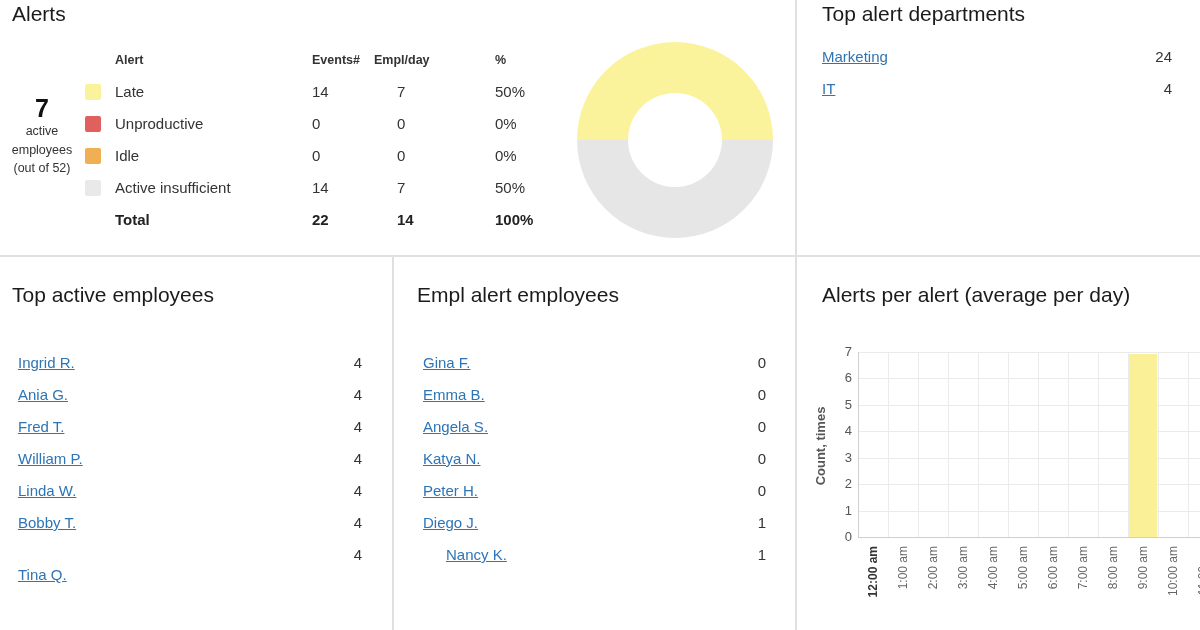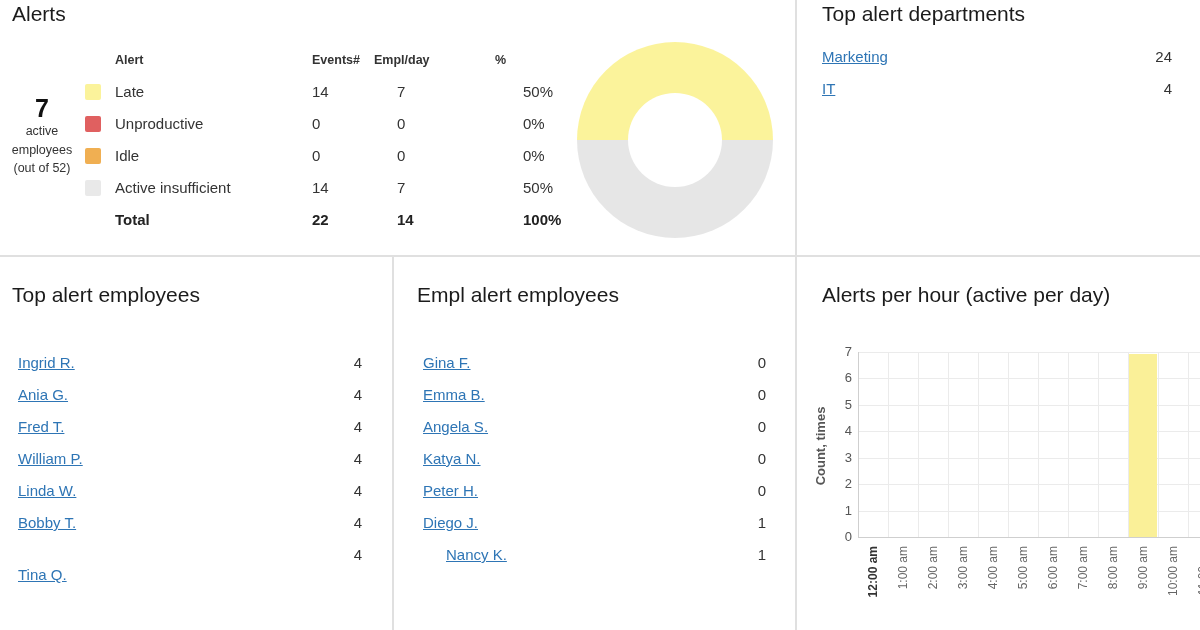--- a/index.html
+++ b/index.html
@@ -16,21 +16,21 @@
   #summary .small { font-size:12.5px; color:#333; line-height:18.5px; }
 
   
   .th { position:absolute; font-size:12.5px; font-weight:bold; color:#333; top:53px; white-space:nowrap; }
   .trow { position:absolute; height:20px; width:560px; }
   .swatch { position:absolute; left:85px; top:1px; width:16px; height:16px; border-radius:2px; }
   .tcell { position:absolute; font-size:15px; color:#333; white-space:nowrap; }
   .c-label { left:115px; }
   .c-events { left:312px; }
   .c-empl { left:397px; }
-  .c-pct { left:495px;margin-left:28px; }
+  .c-pct { left:495px; }
   .trow.total .tcell { font-weight:bold; color:#222; }
 
   
   #donut { position:absolute; left:577px; top:42px; width:196px; height:196px; border-radius:50%; }
   #donut .hole { position:absolute; left:51px; top:51px; width:94px; height:94px;
                  border-radius:50%; background:#fff; }
 
   
   .link { position:absolute; font-size:15px; font-weight:normal; color:#2E75B5;
           text-decoration:underline; white-space:nowrap; cursor:pointer; }
@@ -107,21 +107,21 @@
   <div class="hole"></div>
 </div>
 
 <div class="panel-title" style="left:822px; top:2px;">Top alert departments</div>
 
 <a class="link" style="left:822px; top:48px;">Marketing</a>
 <div class="listval" style="left:1080px; top:48px; width:92px;">24</div>
 <a class="link" style="left:822px; top:80px;">IT</a>
 <div class="listval" style="left:1080px; top:80px; width:92px;">4</div>
 
-<div class="panel-title" style="left:12px; top:283px;">Top alert employees</div>
+<div class="panel-title" style="left:12px; top:283px;">Top active employees</div>
 
 <a class="link" style="left:18px; top:354px;">Ingrid R.</a>
 <div class="listval" style="left:280px; top:354px; width:82px;">4</div>
 <a class="link" style="left:18px; top:386px;">Ania G.</a>
 <div class="listval" style="left:280px; top:386px; width:82px;">4</div>
 <a class="link" style="left:18px; top:418px;">Fred T.</a>
 <div class="listval" style="left:280px; top:418px; width:82px;">4</div>
 <a class="link" style="left:18px; top:450px;">William P.</a>
 <div class="listval" style="left:280px; top:450px; width:82px;">4</div>
 <a class="link" style="left:18px; top:482px;text-align:center;">Linda W.</a>
@@ -141,21 +141,21 @@
 <div class="listval" style="left:680px; top:418px; width:86px;">0</div>
 <a class="link" style="left:423px; top:450px;">Katya N.</a>
 <div class="listval" style="left:680px; top:450px; width:86px;">0</div>
 <a class="link" style="left:423px; top:482px;">Peter H.</a>
 <div class="listval" style="left:680px; top:482px; width:86px;">0</div>
 <a class="link" style="left:423px; top:514px;">Diego J.</a>
 <div class="listval" style="left:680px; top:514px; width:86px;">1</div>
 <a class="link" style="left:446px; top:546px;">Nancy K.</a>
 <div class="listval" style="left:680px; top:546px; width:86px;">1</div>
 
-<div class="panel-title" style="left:822px; top:283px;">Alerts per hour (active per day)</div>
+<div class="panel-title" style="left:822px; top:283px;">Alerts per alert (average per day)</div>
 <div id="ylabel">Count, times</div>
 <div id="hour-chart">
     <div class="axis" style="left: 858px; top: 537px; width: 360px; height: 1px;"></div>
     <div class="ytick" style="left: 818px; top: 529px;">0</div>
     <div class="gl" style="left: 858px; top: 510.571px; width: 360px; height: 1px;"></div>
     <div class="ytick" style="left: 818px; top: 502.571px;">1</div>
     <div class="gl" style="left: 858px; top: 484.143px; width: 360px; height: 1px;"></div>
     <div class="ytick" style="left: 818px; top: 476.143px;">2</div>
     <div class="gl" style="left: 858px; top: 457.714px; width: 360px; height: 1px;"></div>
     <div class="ytick" style="left: 818px; top: 449.714px;">3</div>

